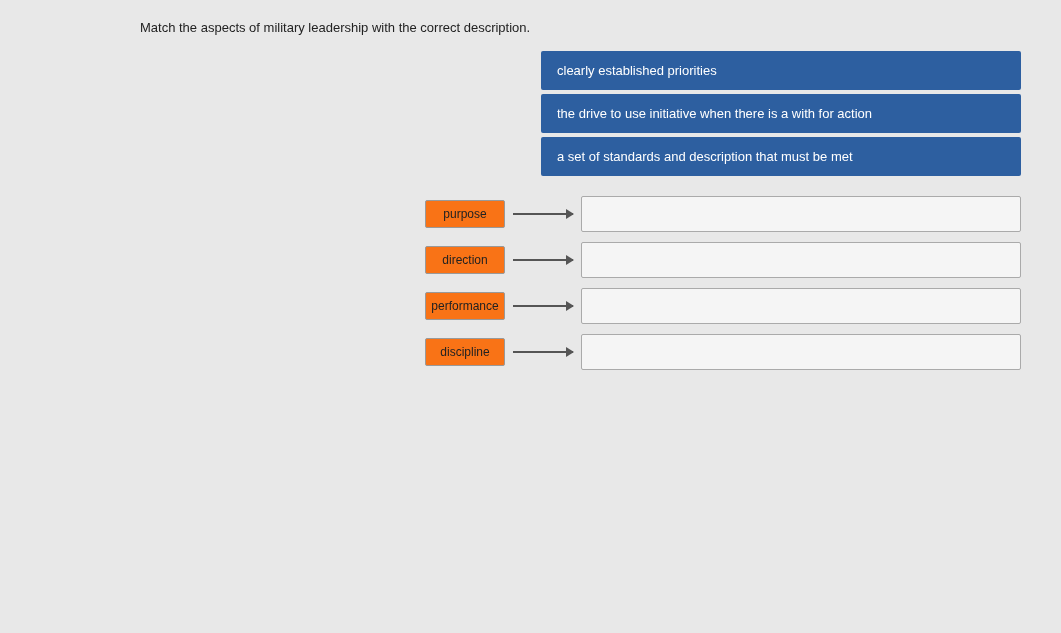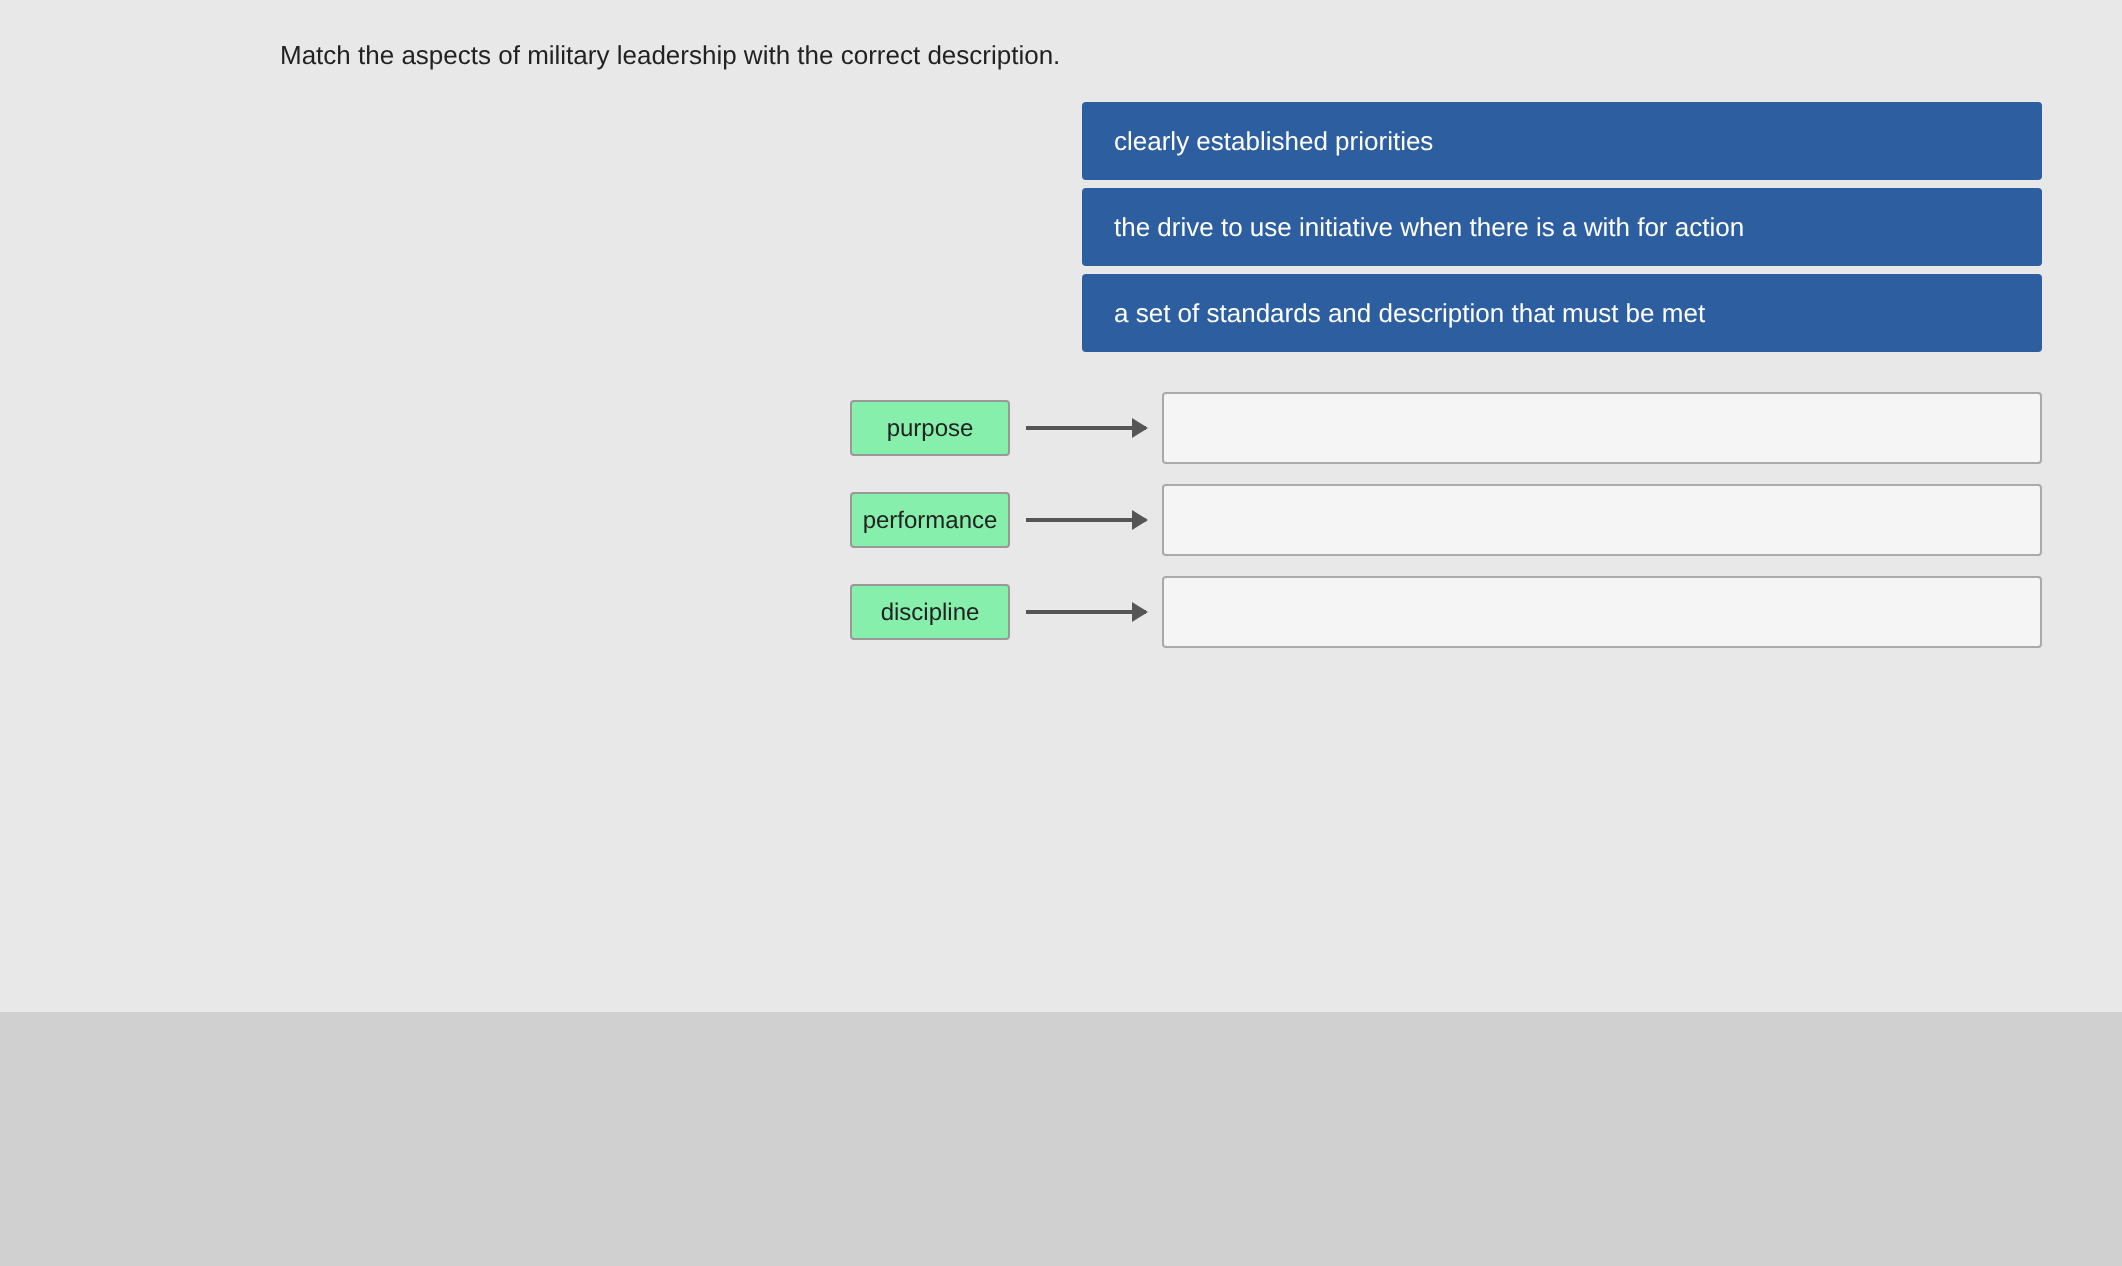--- a/index.html
+++ b/index.html
@@ -11,21 +11,21 @@
     body {
       width: 1061px;
       height: 633px;
       background-color: #d0d0d0;
       font-family: Arial, sans-serif;
       overflow: hidden;
     }
 
     .page-container {
       width: 1061px;
-      height: 506px;
+      height: 633px;
       background-color: #e8e8e8;
       padding: 20px 40px;
     }
 
     .instruction-text {
       font-size: 13px;
       color: #222;
       margin-bottom: 16px;
       margin-left: 100px;
     }
@@ -62,21 +62,21 @@
       margin-left: 30px;
     }
 
     .match-row {
       display: flex;
       align-items: center;
       gap: 8px;
     }
 
     .match-label {
-      background-color: #86efac;
+      background-color: #f97316;
       border: 1px solid #999;
       padding: 6px 0;
       font-size: 12px;
       color: #222;
       min-width: 80px;
       text-align: center;
       border-radius: 2px;
     }
 
     .arrow-connector {
@@ -129,20 +129,27 @@
     <div class="matching-section">
 
       <div class="match-row">
         <div class="match-label">purpose</div>
         <div class="arrow-connector">
           <div class="arrow-line"></div>
         </div>
         <div class="drop-box"></div>
       </div>
 
+      <div class="match-row">
+        <div class="match-label">direction</div>
+        <div class="arrow-connector">
+          <div class="arrow-line"></div>
+        </div>
+        <div class="drop-box"></div>
+      </div>
 
       <div class="match-row">
         <div class="match-label">performance</div>
         <div class="arrow-connector">
           <div class="arrow-line"></div>
         </div>
         <div class="drop-box"></div>
       </div>
 
       <div class="match-row">

